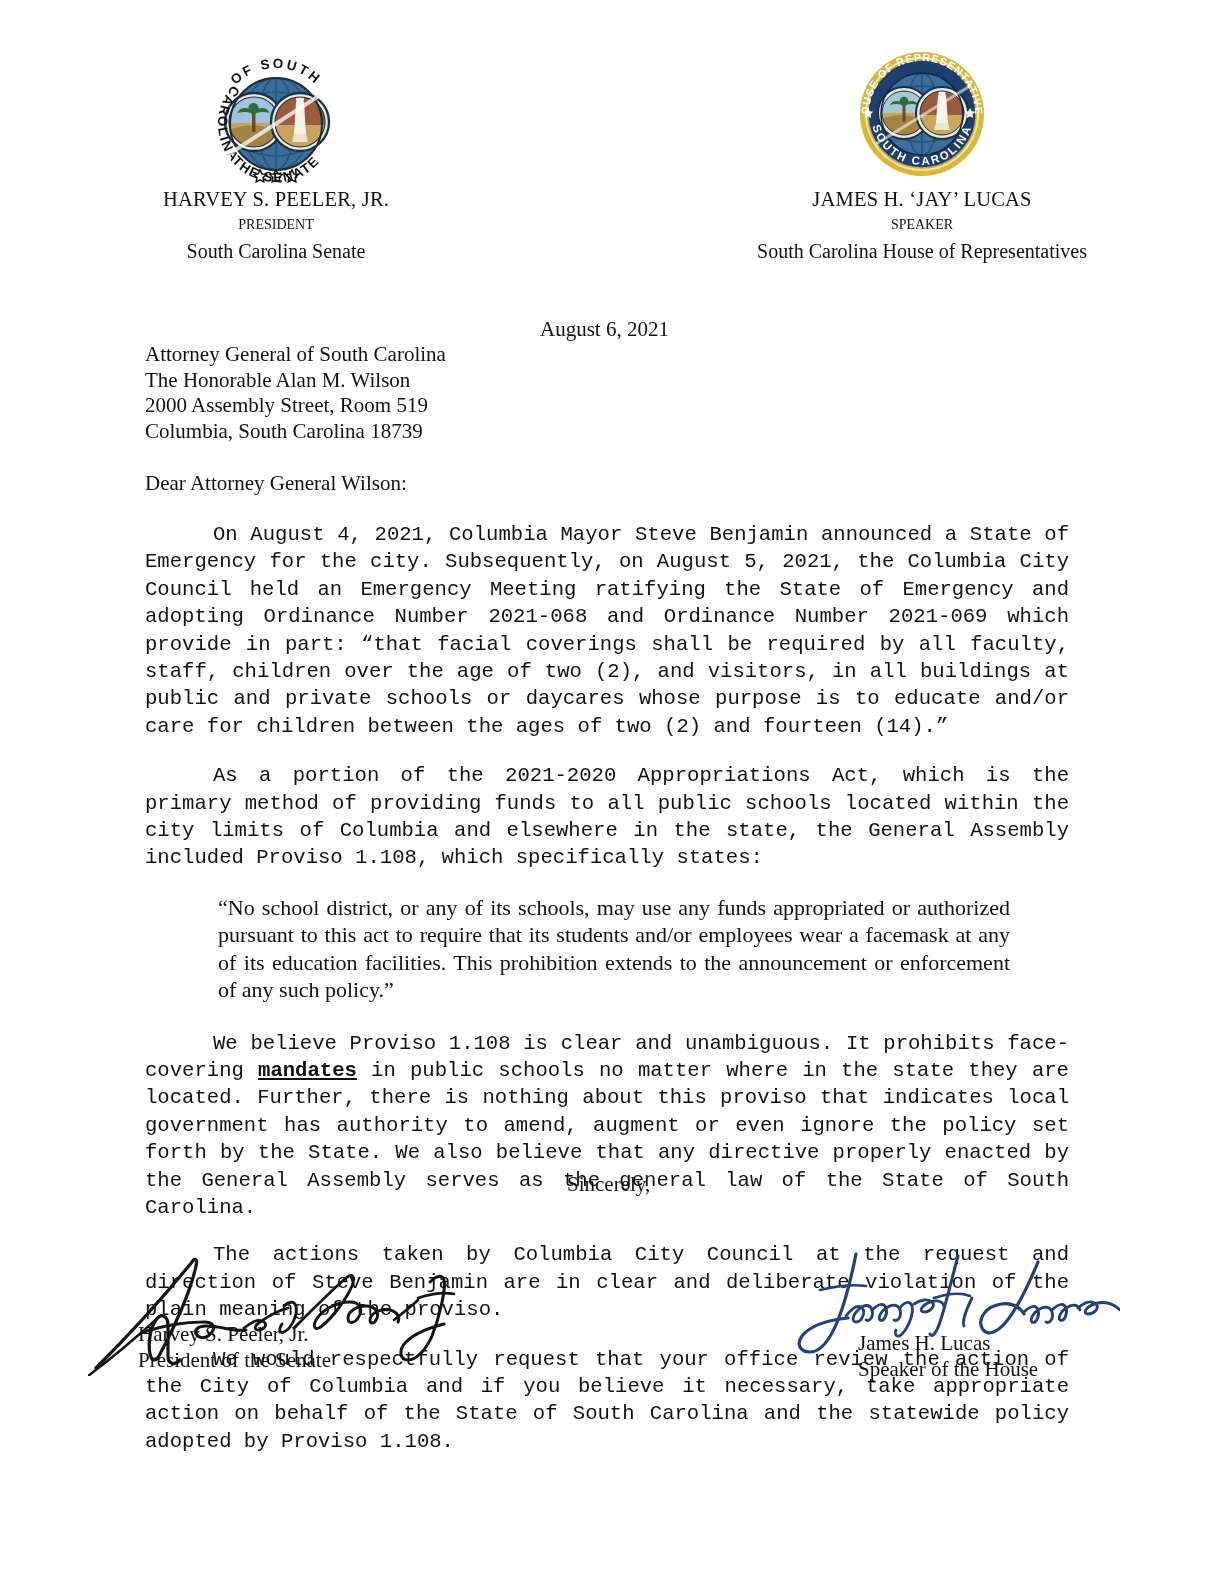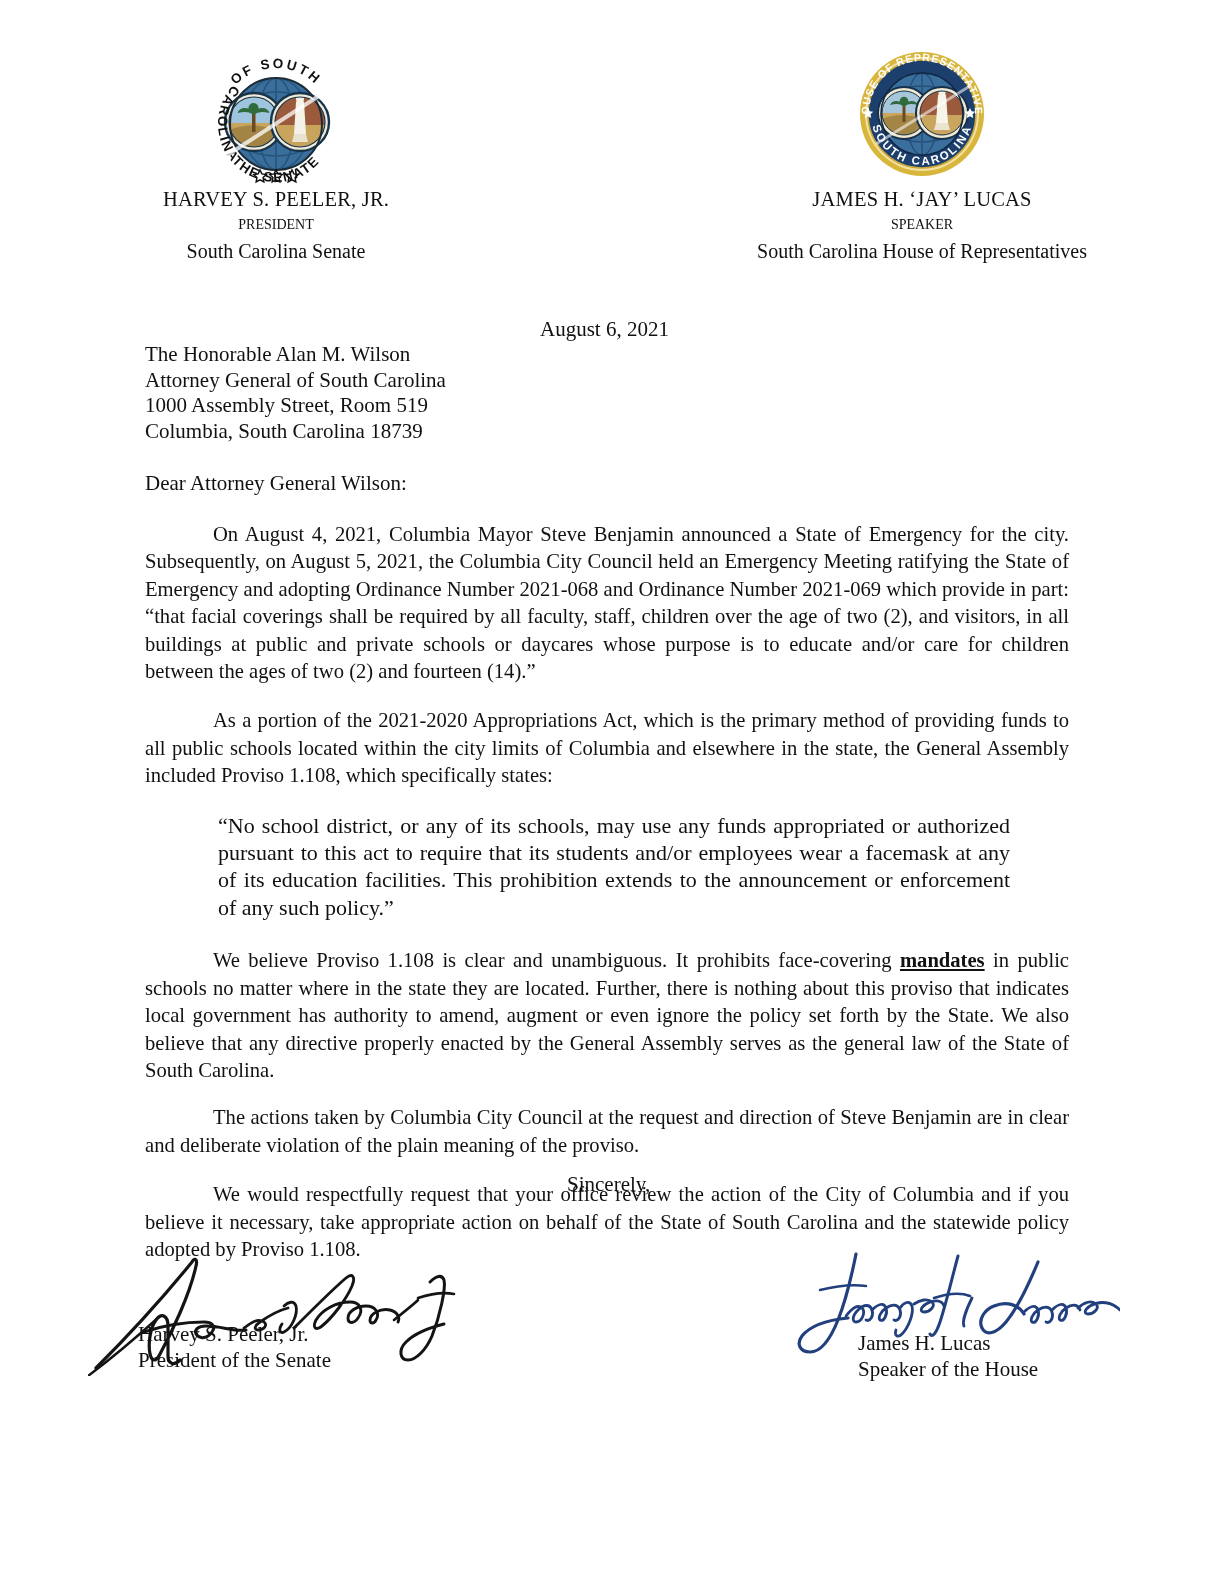--- a/index.html
+++ b/index.html
@@ -89,20 +89,21 @@
     top: 521px;
     width: 932px;
   }
   p.para {
     margin: 0 8px 22px 0;
     font-size: 20.6px;
     line-height: 27.4px;
     text-align: justify;
     text-indent: 68px;
     hyphens: none;
+    font-family: Liberation Mono, monospace;
   }
   p.para.tight { margin-bottom: 20px; }
   p.quote {
     margin: 0 0 26px 0;
     padding: 0 67px 0 73px;
     font-size: 22px;
     line-height: 27.4px;
     text-align: justify;
     text-indent: 0;
   }
@@ -288,23 +289,23 @@
       </div>
       <div class="name-line">JAMES H. ‘JAY’ LUCAS</div>
       <div class="title-line">SPEAKER</div>
       <div class="body-line">South Carolina House of Representatives</div>
     </div>
   </div>
 
   <div class="date">August 6, 2021</div>
 
   <div class="address">
+    <div>Attorney General of South Carolina</div>
     <div>The Honorable Alan M. Wilson</div>
-    <div>Attorney General of South Carolina</div>
-    <div>1000 Assembly Street, Room 519</div>
+    <div>2000 Assembly Street, Room 519</div>
     <div>Columbia, South Carolina 18739</div>
   </div>
 
   <div class="salutation">Dear Attorney General Wilson:</div>
 
   <div class="bodywrap">
     <p class="para">On August 4, 2021, Columbia Mayor Steve Benjamin announced a State of Emergency for the city. Subsequently, on August 5, 2021, the Columbia City Council held an Emergency Meeting ratifying the State of Emergency and adopting Ordinance Number 2021-068 and Ordinance Number 2021-069 which provide in part: “that facial coverings shall be required by all faculty, staff, children over the age of two (2), and visitors, in all buildings at public and private schools or daycares whose purpose is to educate and/or care for children between the ages of two (2) and fourteen (14).”</p>
     <p class="para">As a portion of the 2021-2020 Appropriations Act, which is the primary method of providing funds to all public schools located within the city limits of Columbia and elsewhere in the state, the General Assembly included Proviso 1.108, which specifically states:</p>
     <p class="quote"><span>“No school district, or any of its schools, may use any funds appropriated or authorized pursuant to this act to require that its students and/or employees wear a facemask at any of its education facilities. This prohibition extends to the announcement or enforcement of any such policy.”</span></p>
     <p class="para tight"><span>We believe Proviso 1.108 is clear and unambiguous. It prohibits face-covering </span><span class="bold-underline">mandates</span><span> in public schools no matter where in the state they are located. Further, there is nothing about this proviso that indicates local government has authority to amend, augment or even ignore the policy set forth by the State. We also believe that any directive properly enacted by the General Assembly serves as the general law of the State of South Carolina.</span></p>

